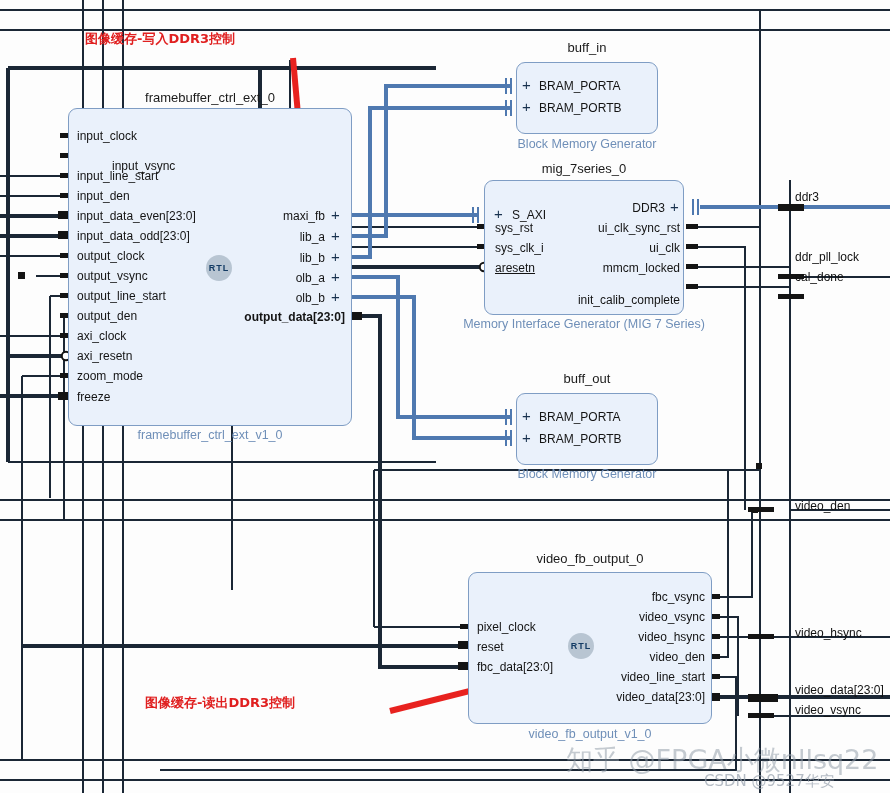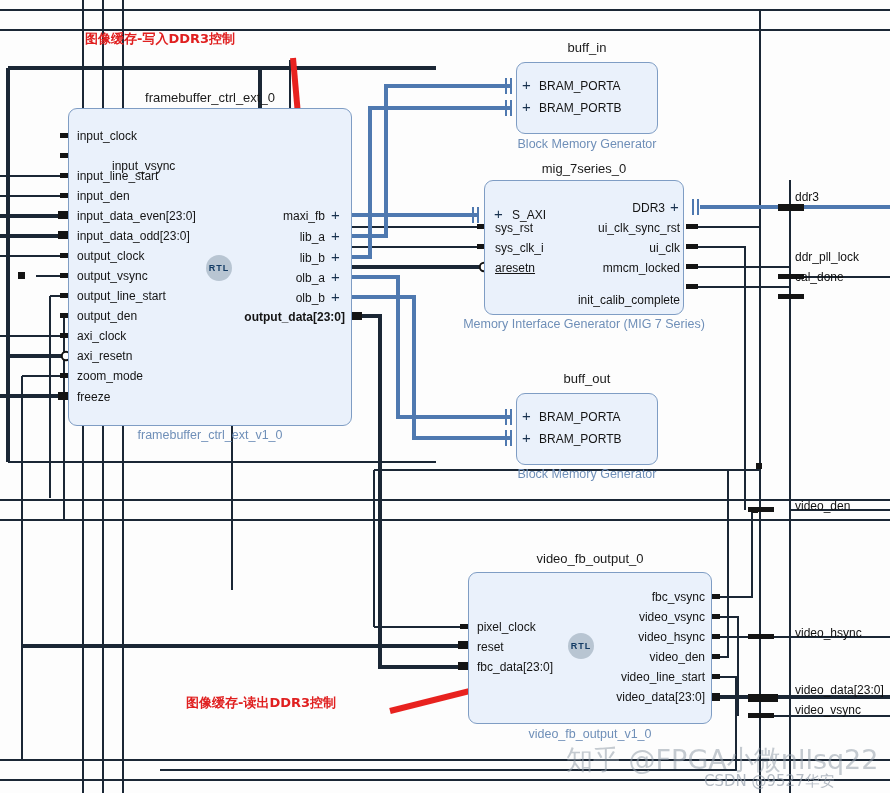--- a/index.html
+++ b/index.html
@@ -357,18 +357,18 @@
 
   <div class="netlabel" style="left:795px;top:190px;">ddr3</div>
   <div class="netlabel" style="left:795px;top:250px;">ddr_pll_lock</div>
   <div class="netlabel" style="left:795px;top:270px;">cal_done</div>
   <div class="netlabel" style="left:795px;top:499px;">video_den</div>
   <div class="netlabel" style="left:795px;top:626px;">video_hsync</div>
   <div class="netlabel" style="left:795px;top:683px;">video_data[23:0]</div>
   <div class="netlabel" style="left:795px;top:703px;">video_vsync</div>
 
   <div class="anno" style="left:85px;top:30px;">图像缓存-写入DDR3控制</div>
-  <div class="anno" style="left:145px;top:694px;margin-left:41px;">图像缓存-读出DDR3控制</div>
+  <div class="anno" style="left:145px;top:694px;">图像缓存-读出DDR3控制</div>
 
   <div class="wm1" style="left:566px;top:742px;">知乎 @FPGA小微nllsq22</div>
   <div class="wm2" style="left:704px;top:772px;">CSDN @9527华安</div>
 
 </div>
 
 </body></html>

